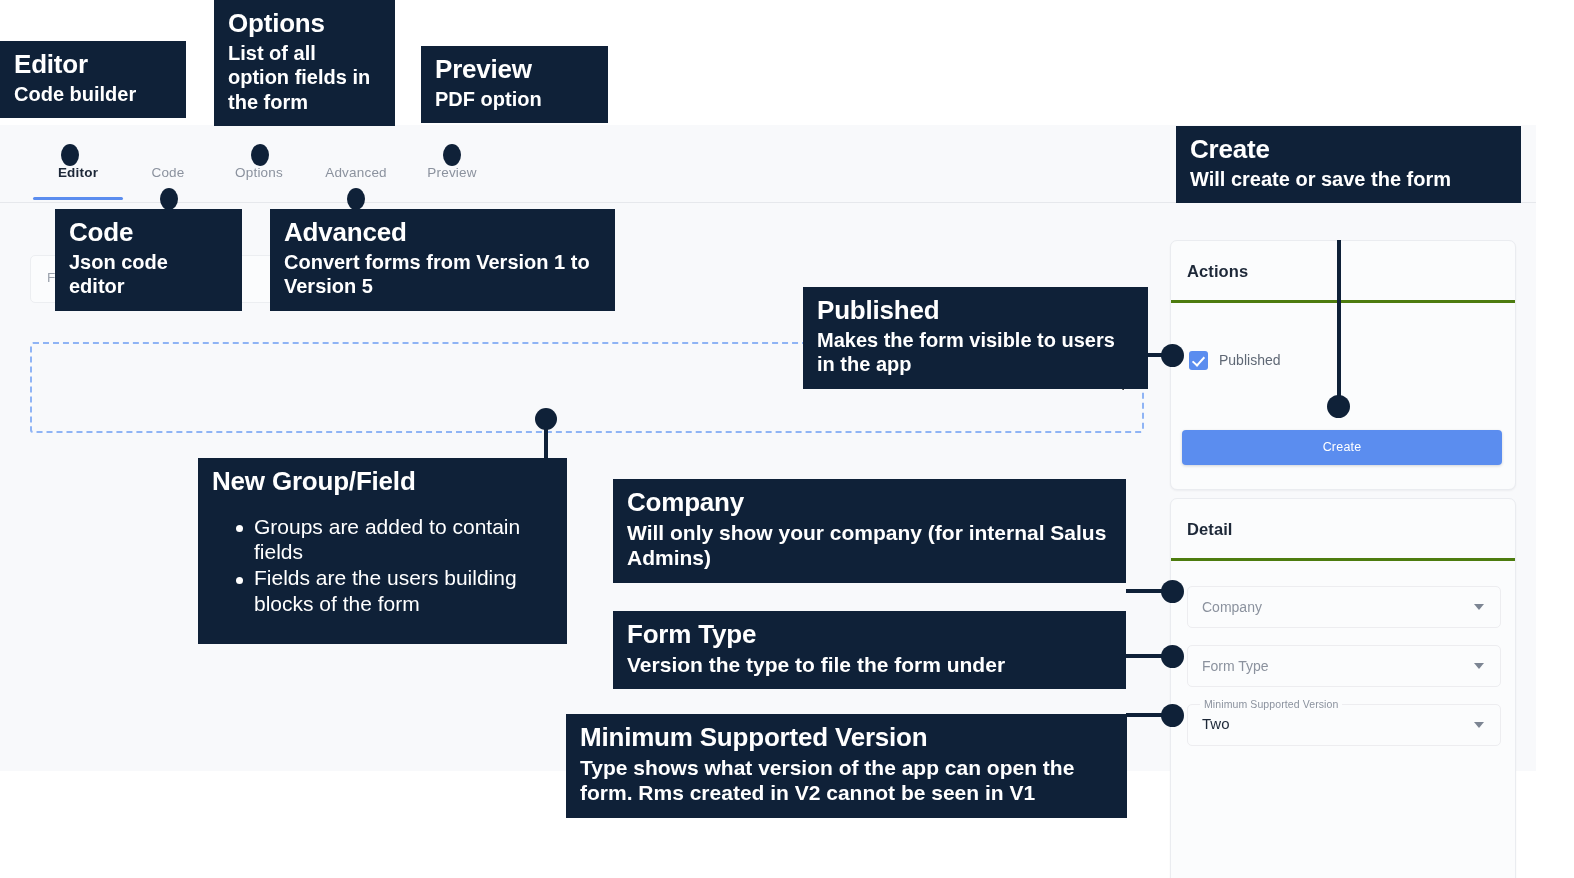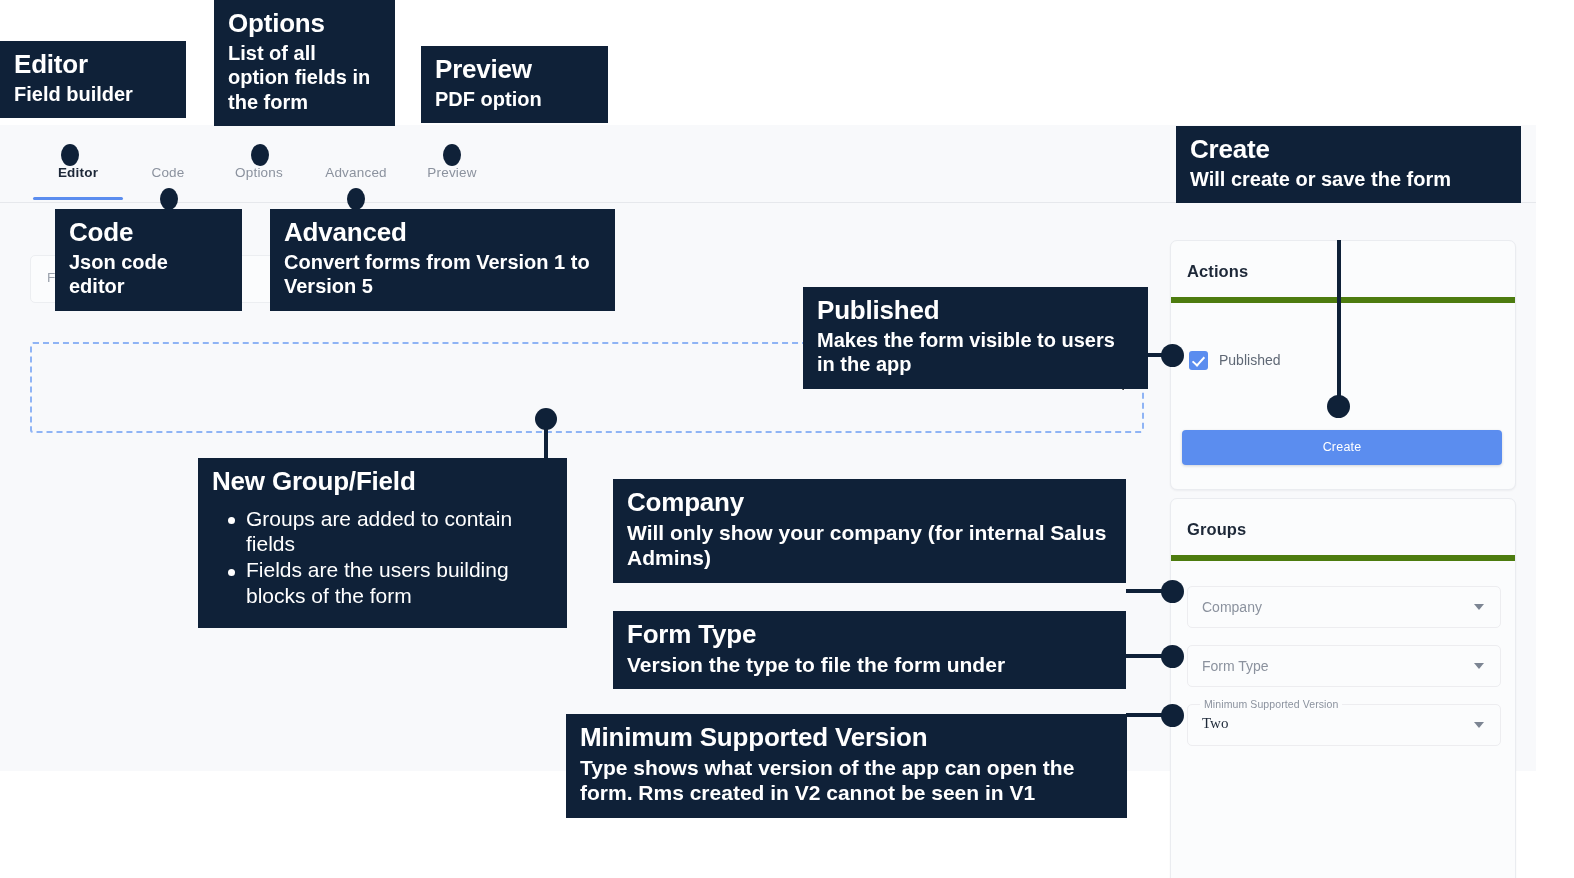--- a/index.html
+++ b/index.html
@@ -51,21 +51,21 @@
   
   .card{
     position:absolute;background:#fbfcfd;
     border:1px solid #eaecf0;border-radius:7px;
     box-shadow:0 1px 2px rgba(16,24,40,.05);
   }
   #card-actions{left:1170px;top:115px;width:344px;height:248px;}
   #card-detail {left:1170px;top:373px;width:344px;height:392px;}
   .card-head{
     position:absolute;left:0;top:0;width:100%;height:62px;
-    border-bottom:6px solid #4d7c0f;box-sizing:border-box;
+    border-bottom:3px solid #4d7c0f;box-sizing:border-box;
   }
   .card-head span{
     position:absolute;left:16px;top:21px;
     font-size:16.5px;font-weight:700;color:#1d2838;letter-spacing:.1px;
   }
 
   .chk-row{position:absolute;left:18px;top:110px;height:22px;}
   .chkbox{
     position:absolute;left:0;top:0;width:19px;height:19px;border-radius:3px;
     background:#5b8def;
@@ -82,21 +82,21 @@
     box-shadow:0 1px 3px rgba(16,24,40,.18);
     color:#fff;font-size:12.5px;line-height:35px;text-align:center;
     letter-spacing:.2px;
   }
 
   .select{
     position:absolute;left:16px;width:312px;height:40px;
     background:#fbfcfd;border:1px solid #ededf0;border-radius:5px;
   }
   .select .ph{position:absolute;left:14px;top:12px;font-size:14px;color:#8b929e;}
-  .select .val{position:absolute;left:14px;top:10px;font-size:15px;color:#1d2838;font-family:Liberation Serif, serif;}
+  .select .val{position:absolute;left:14px;top:10px;font-size:15px;color:#1d2838;}
   .select .flab{
     position:absolute;left:12px;top:-7px;padding:0 4px;background:#fbfcfd;
     font-size:10.5px;color:#8b929e;letter-spacing:.1px;
   }
   .caret{
     position:absolute;right:16px;top:17px;width:0;height:0;
     border-left:5.5px solid transparent;border-right:5.5px solid transparent;
     border-top:6px solid #7c8593;
   }
   #sel-company{top:87px;}
@@ -107,21 +107,21 @@
   .callout{
     position:absolute;background:#0f2138;color:#ffffff;
     padding:8px 14px 12px 14px;box-sizing:border-box;
     line-height:1.22;
   }
   .callout .ttl{
     display:block;font-weight:700;letter-spacing:-.2px;
     margin-bottom:1px;
   }
   .callout .bdy{display:block;font-weight:700;}
-  .callout ul{margin:8px;padding:0 0 0 26px;list-style:none;}
+  .callout ul{margin:16px;padding:0 0 0 26px;list-style:none;}
   .callout li{position:relative;margin:0;}
   .callout li::before{
     content:"";position:absolute;left:-18px;top:.56em;
     width:7px;height:7px;border-radius:50%;background:#ffffff;
   }
 
   .dot{position:absolute;background:#0f2138;border-radius:50%;}
   .lead{position:absolute;background:#0f2138;}
 </style>
 </head>
@@ -154,21 +154,21 @@
       </div>
       <div class="chk-row">
         <div class="chkbox"></div>
         <div class="chk-label">Published</div>
       </div>
       <div class="btn-create">Create</div>
     </div>
 
     <div class="card" id="card-detail">
       <div class="card-head">
-        <span>Groups</span>
+        <span>Detail</span>
       </div>
 
       <div class="select" id="sel-company">
         <span class="ph">Company</span>
         <span class="caret"></span>
       </div>
 
       <div class="select" id="sel-formtype">
         <span class="ph">Form Type</span>
         <span class="caret"></span>
@@ -179,21 +179,21 @@
         <span class="val">Two</span>
         <span class="caret"></span>
       </div>
     </div>
   </div>
 
   <div class="lead" style="left:68px;top:145px;width:3px;height:16px;"></div>
   <div class="dot" style="left:61px;top:144px;width:18px;height:22px;"></div>
   <div class="callout" style="left:0px;top:41px;width:186px;font-size:20px;">
     <span class="ttl" style="font-size:26px;">Editor</span>
-    <span class="bdy">Field builder</span>
+    <span class="bdy">Code builder</span>
   </div>
 
   <div class="lead" style="left:258px;top:145px;width:3px;height:16px;"></div>
   <div class="dot" style="left:251px;top:144px;width:18px;height:22px;"></div>
   <div class="callout" style="left:214px;top:0px;width:181px;font-size:20px;">
     <span class="ttl" style="font-size:26px;">Options</span>
     <span class="bdy">List of all option fields in the form</span>
   </div>
 
   <div class="lead" style="left:450px;top:145px;width:3px;height:16px;"></div>

